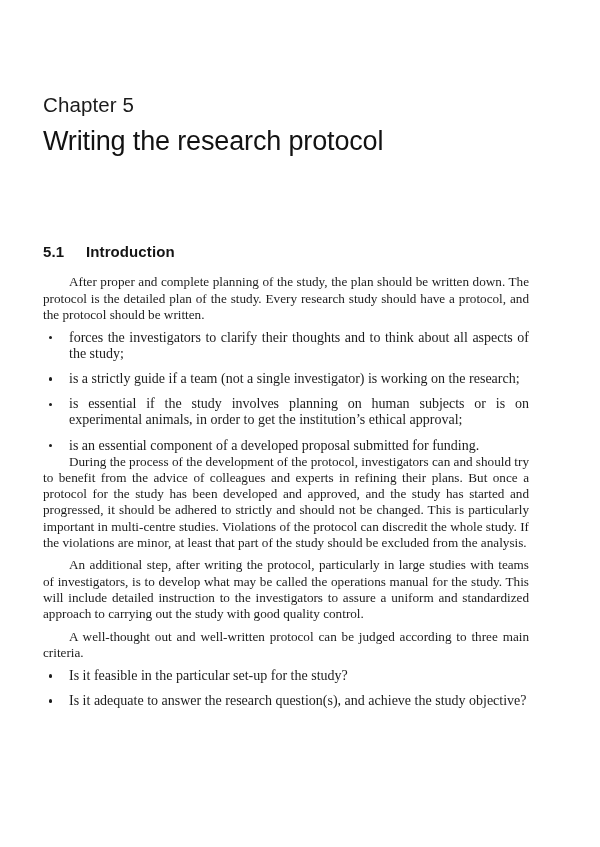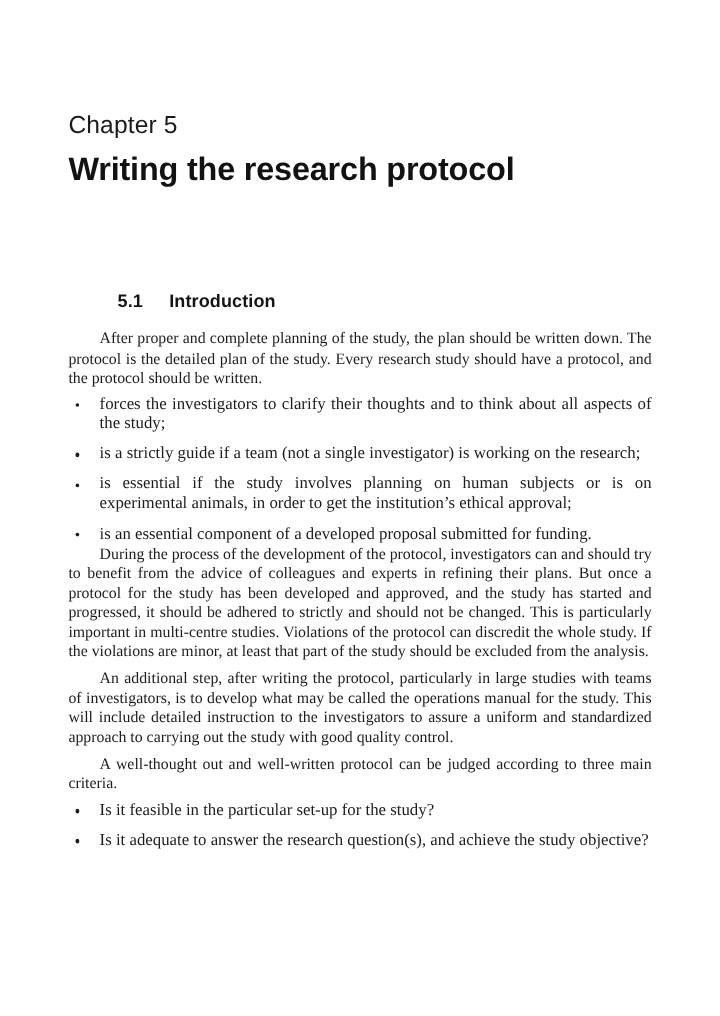--- a/index.html
+++ b/index.html
@@ -14,40 +14,40 @@
     width: 600px;
     height: 847px;
     background: #ffffff;
     overflow: hidden;
     box-sizing: border-box;
     -webkit-font-smoothing: antialiased;
   }
 
   .content {
     position: absolute;
-    left: 57px;
+    left: 43px;
     top: 92px;
     width: 486px;
   }
 
   
   .chapter-label {
     font-family: "Liberation Sans", sans-serif;
     font-size: 20.5px;
     font-weight: 400;
     color: #1b1b1b;
     line-height: 1.22;
     letter-spacing: 0.1px;
     margin: 0;
   }
 
   .chapter-title {
     font-family: "Liberation Sans", sans-serif;
     font-size: 27px;
-    font-weight: 700;
+    font-weight: 400;
     color: #121212;
     line-height: 1.2;
     letter-spacing: -0.15px;
     margin: 8px 0 0 0;
   }
 
   
   .section-heading {
     font-family: "Liberation Sans", sans-serif;
     font-size: 15px;
@@ -55,21 +55,20 @@
     color: #141414;
     margin: 0;
     padding: 0;
     display: block;
     white-space: pre;
     letter-spacing: 0.1px;
   }
 
   .section-heading-wrap {
     margin-top: 86px;
-    margin-left: 41px;
   }
 
   .sec-num {
     display: inline-block;
     width: 43px;
   }
 
   
   .body-block {
     margin-top: 14px;

